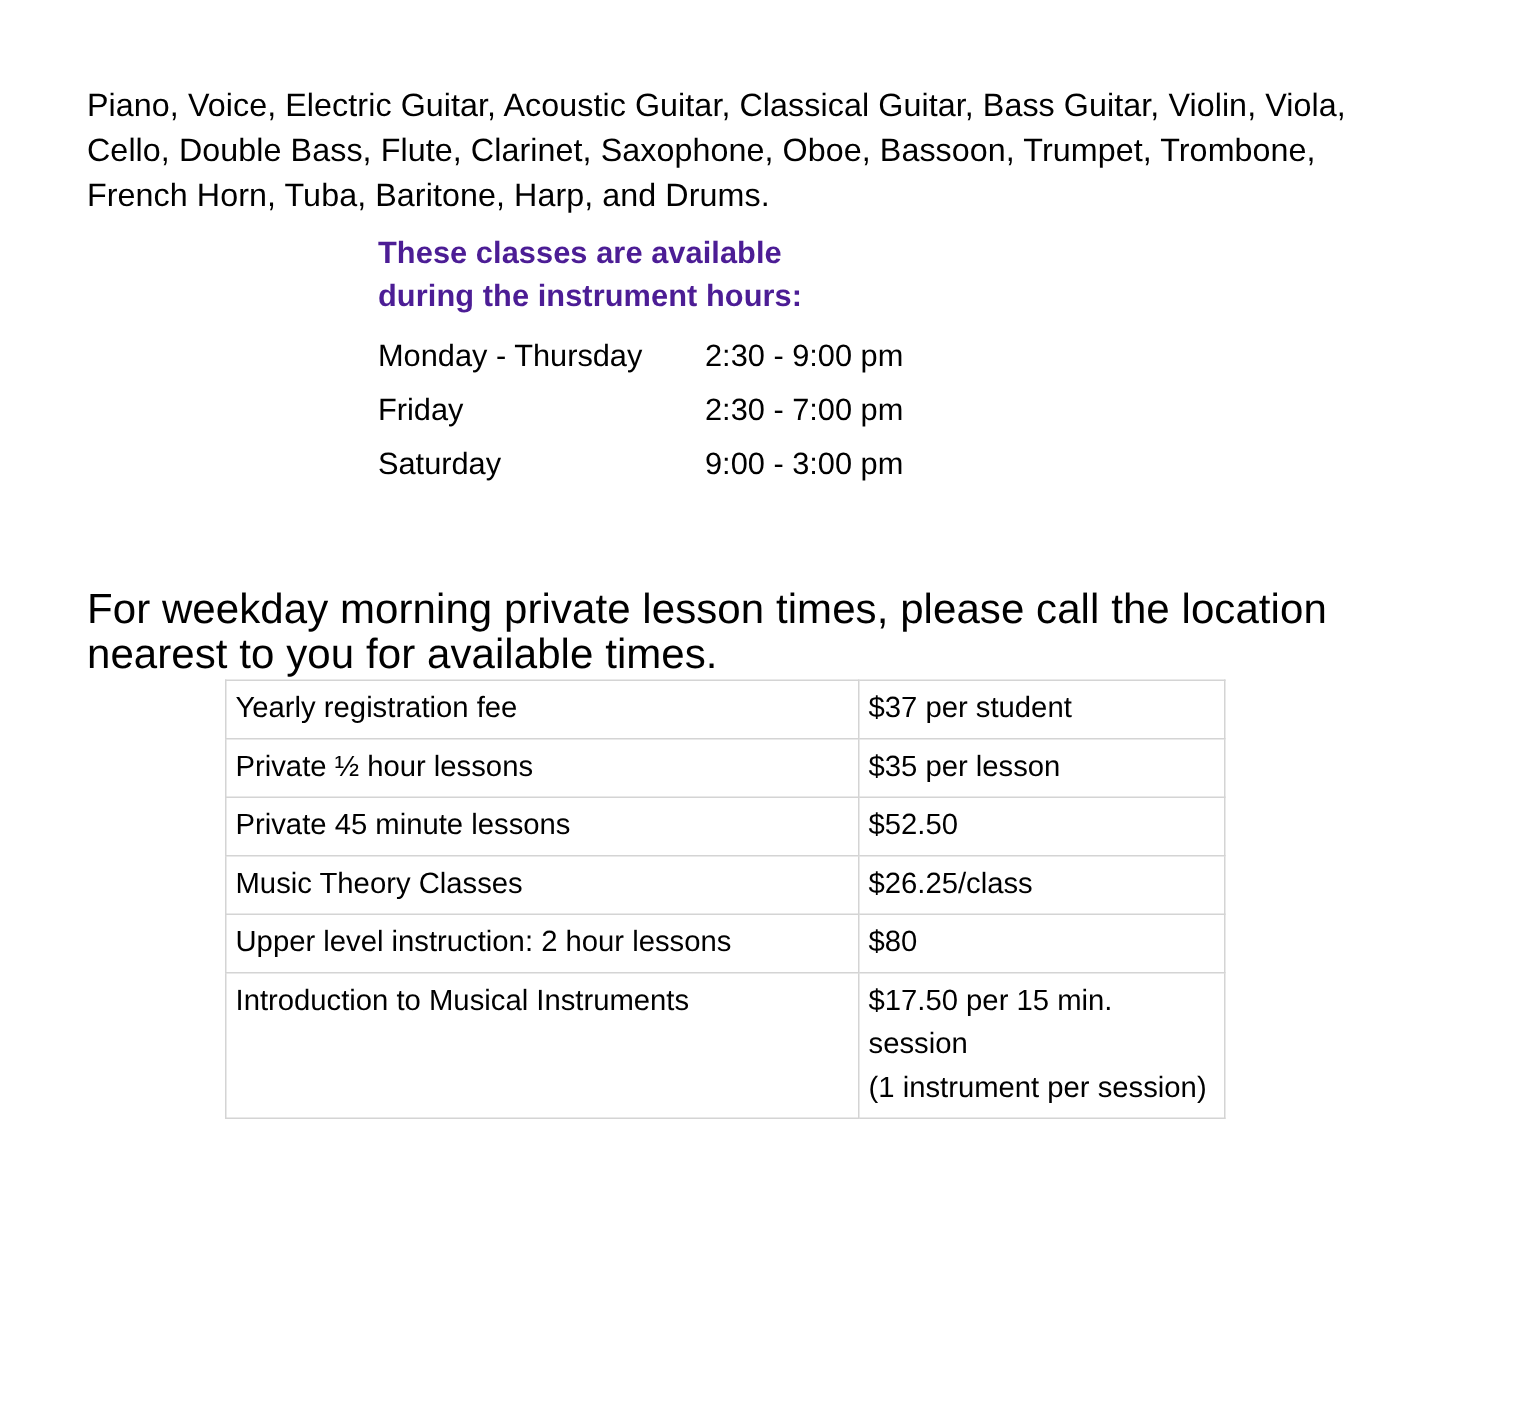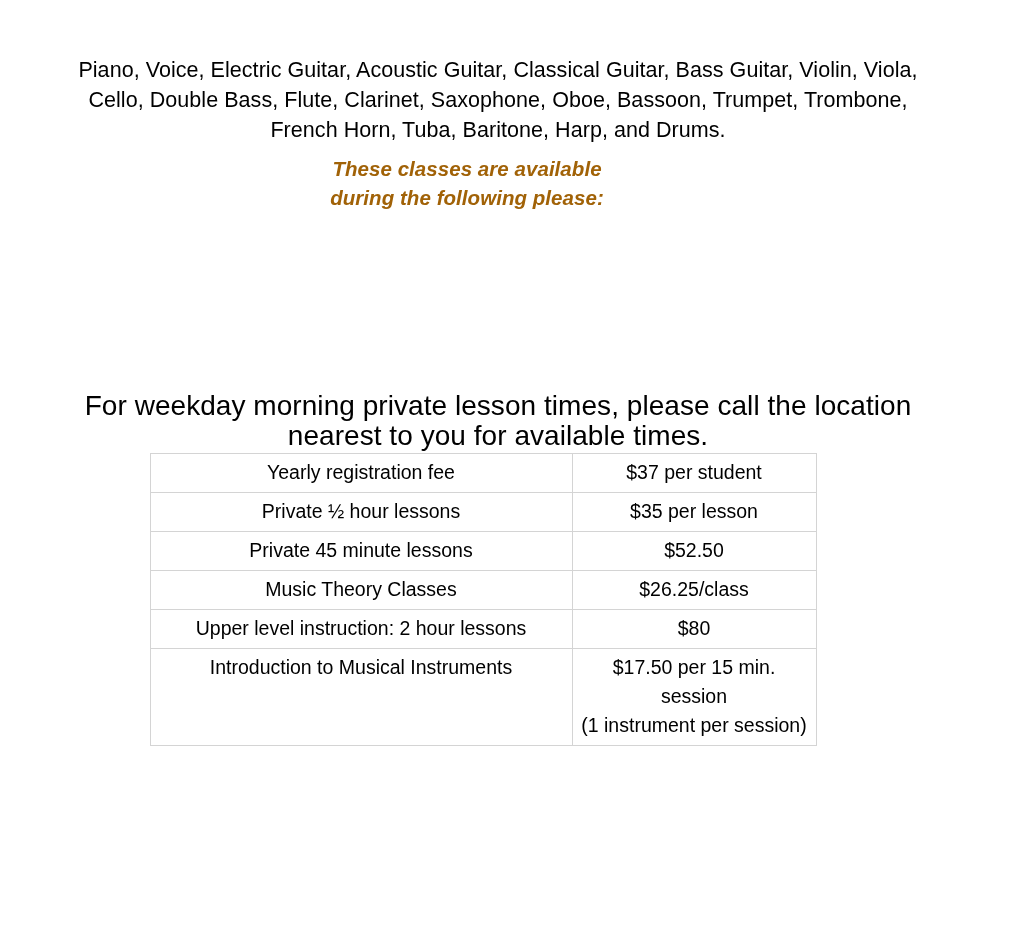--- a/index.html
+++ b/index.html
@@ -14,21 +14,20 @@
     color: #000000;
     -webkit-font-smoothing: antialiased;
     overflow: hidden;
   }
 
   .page {
     position: relative;
     width: 1024px;
     height: 948px;
     box-sizing: border-box;
-    text-align: center;
   }
 
   
   .intro {
     position: absolute;
     left: 58px;
     top: 33px;
     width: 880px;
     font-size: 21.5px;
     line-height: 30px;
@@ -36,26 +35,25 @@
   }
 
   
   .hours-block {
     position: absolute;
     left: 252px;
     top: 155px;
     width: 430px;
   }
   .hours-heading {
-    color: #a16207;
+    color: #4c1d95;
     font-weight: bold;
     font-size: 20.5px;
     line-height: 28.5px;
     letter-spacing: 0.05px;
-    font-style: italic;
   }
   .hours-table {
     margin-top: 8px;
     border-collapse: collapse;
   }
   .hours-table td {
     font-size: 20.5px;
     line-height: 36px;
     padding: 0;
     vertical-align: top;
@@ -107,22 +105,38 @@
 </head>
 <body>
 
 <div class="page">
 
   <p class="intro">Piano, Voice, Electric Guitar, Acoustic Guitar, Classical Guitar, Bass Guitar, Violin, Viola, Cello, Double Bass, Flute, Clarinet, Saxophone, Oboe, Bassoon, Trumpet, Trombone, French Horn, Tuba, Baritone, Harp, and Drums.</p>
 
   <div class="hours-block">
     <div class="hours-heading">
       <div>These classes are available</div>
-      <div>during the following please:</div>
+      <div>during the instrument hours:</div>
     </div>
+    <table class="hours-table">
+      <tbody>
+        <tr>
+          <td class="hours-day">Monday - Thursday</td>
+          <td class="hours-time">2:30 - 9:00 pm</td>
+        </tr>
+        <tr>
+          <td class="hours-day">Friday</td>
+          <td class="hours-time">2:30 - 7:00 pm</td>
+        </tr>
+        <tr>
+          <td class="hours-day">Saturday</td>
+          <td class="hours-time">9:00 - 3:00 pm</td>
+        </tr>
+      </tbody>
+    </table>
   </div>
 
   <p class="note">For weekday morning private lesson times, please call the location nearest to you for available times.</p>
 
   <div class="pricing-wrap">
     <table class="pricing">
       <tbody>
         <tr>
           <td class="col-item">Yearly registration fee</td>
           <td class="col-price">$37 per student</td>

